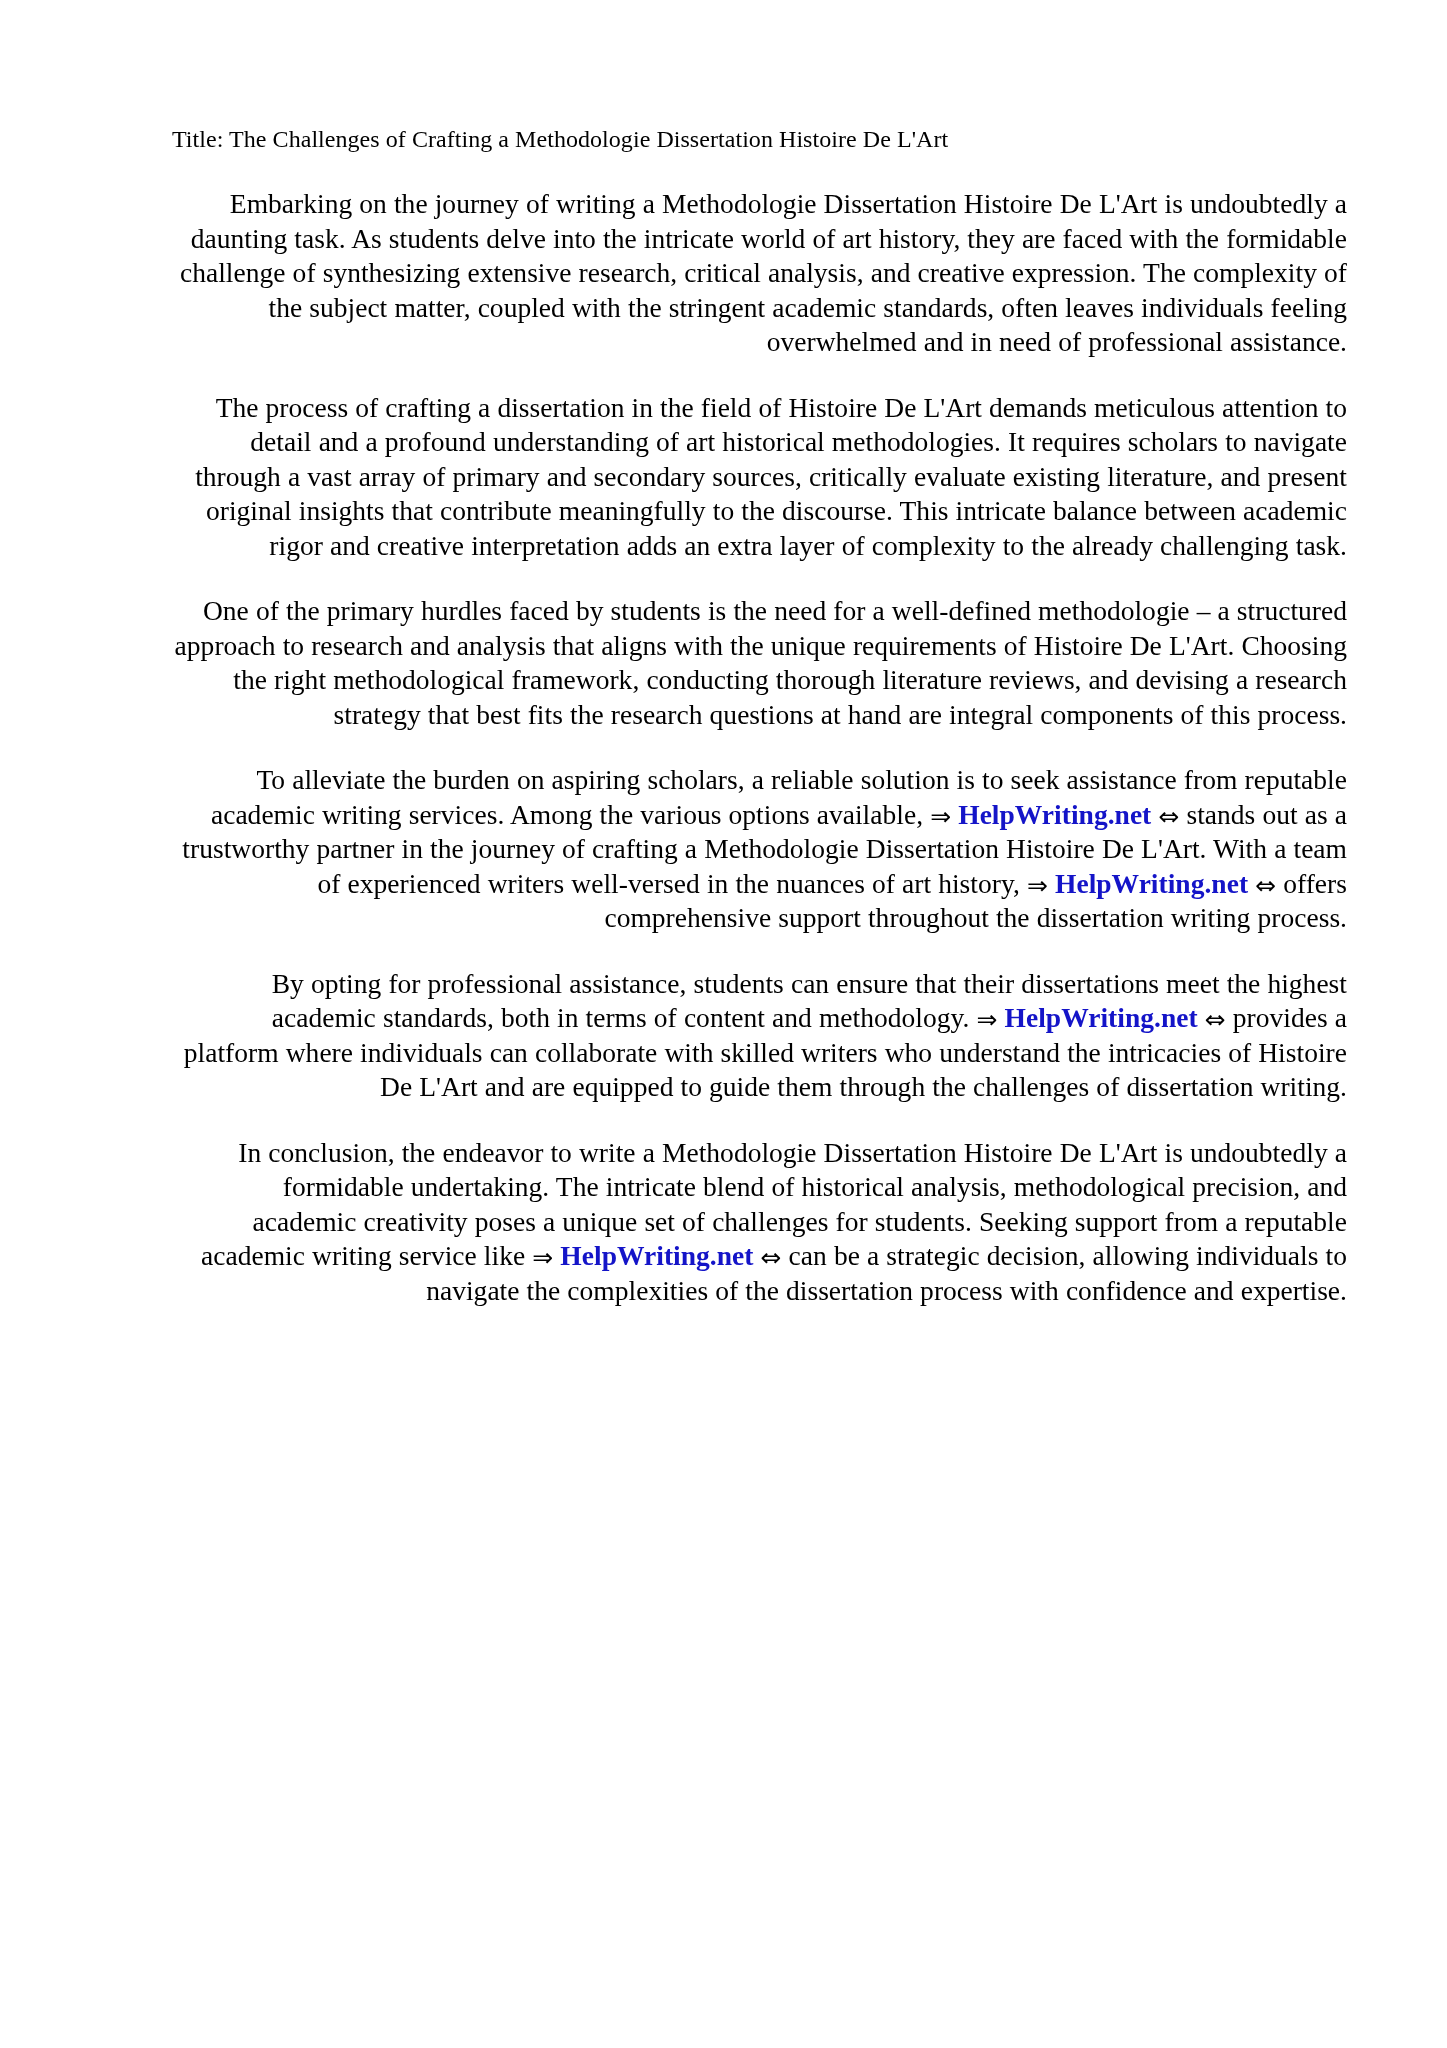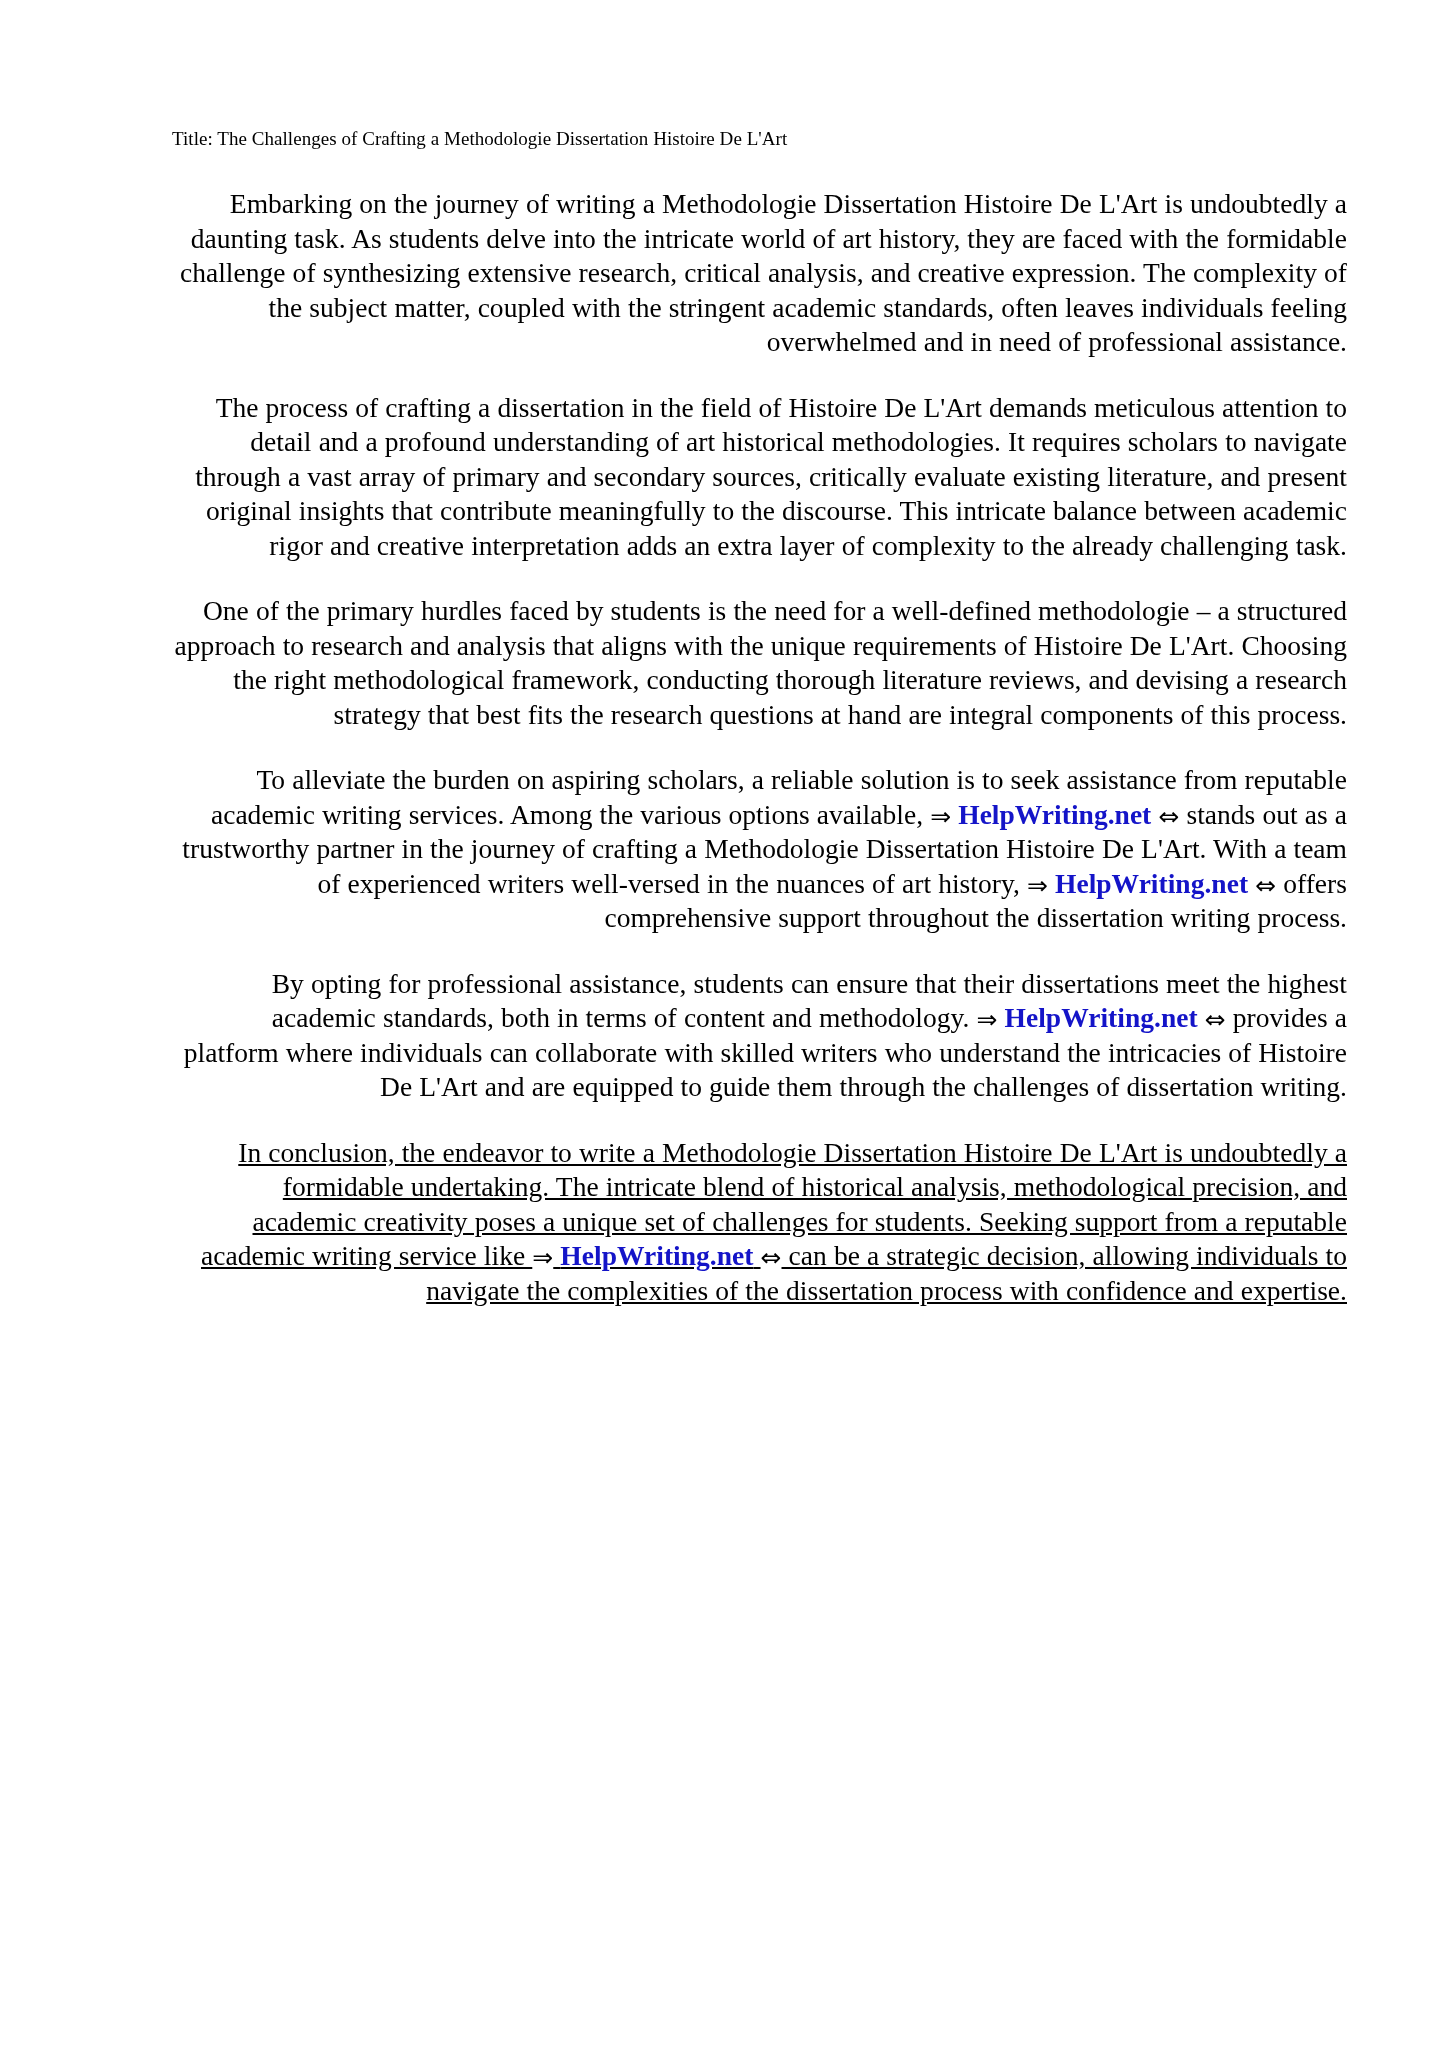--- a/index.html
+++ b/index.html
@@ -19,36 +19,35 @@
     width: 1447px;
     height: 2048px;
     background: #ffffff;
     box-sizing: border-box;
     padding: 122px 105px 0 172px;
   }
   .doc-body {
     width: 1175px;
   }
   .title-line {
-    font-size: 19px;
+    font-size: 24px;
     line-height: 34px;
     margin: 0 0 31px 0;
     letter-spacing: 0.05px;
   }
   .para {
     font-size: 27.5px;
     line-height: 34.5px;
     margin: 0 0 31px 0;
     text-align: right;
     letter-spacing: 0.02px;
     word-spacing: 0.2px;
   }
   .para:last-child {
     margin-bottom: 0;
-    text-decoration: underline;
   }
   .link {
     color: #1414c8;
     font-weight: bold;
     text-decoration: none;
     white-space: nowrap;
   }
   .arrow {
     color: #000000;
     font-weight: normal;

